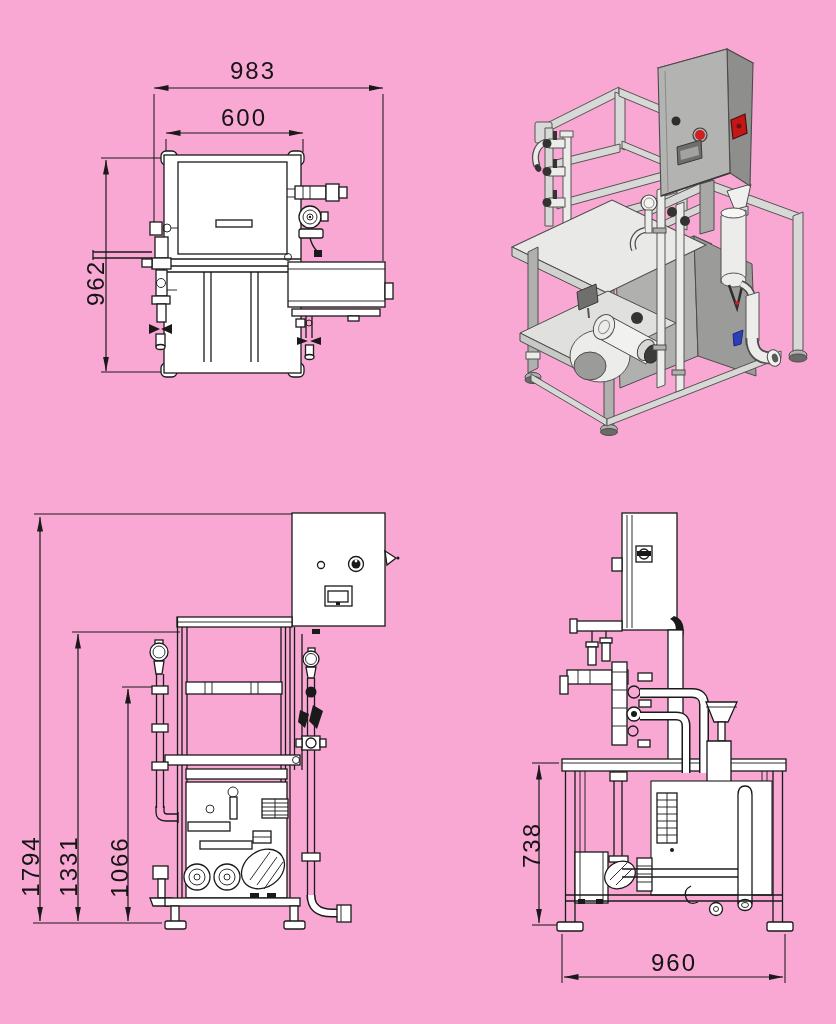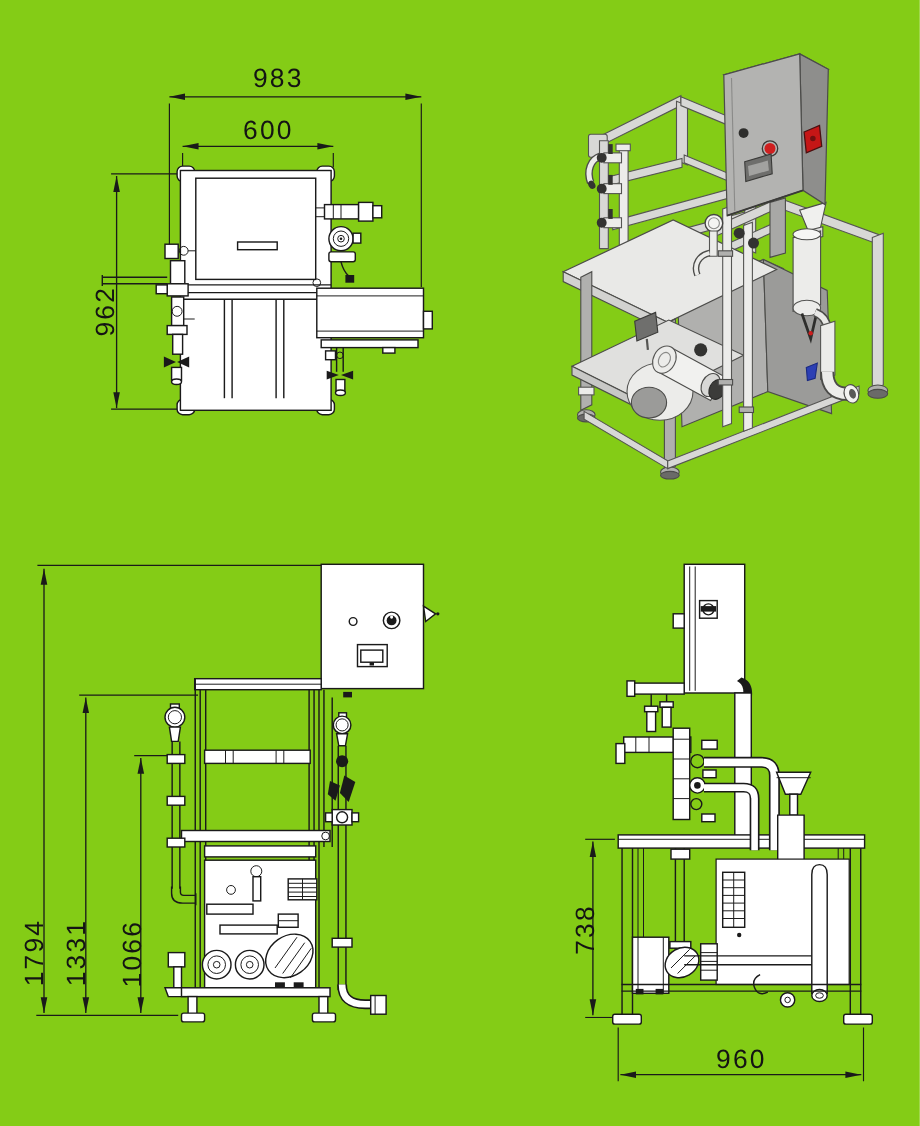--- a/index.html
+++ b/index.html
@@ -1,17 +1,17 @@
 <!DOCTYPE html>
 <html><head>
 <meta charset="utf-8">
 <style>
   html,body { margin:0; padding:0; }
   body { width:836px; height:1024px; background:#ffffff; font-family:"Liberation Sans", sans-serif; }
-  #sheet { position:relative; width:836px; height:1024px; background:#84cc16; overflow:hidden; }
+  #sheet { position:relative; width:836px; height:1024px; background:#f9a8d4; overflow:hidden; }
   #sheet svg { position:absolute; display:block; }
   #view-top    { left:0;   top:0;   }
   #view-iso    { left:460px; top:0; }
   #view-front  { left:0;   top:450px; }
   #view-side   { left:460px; top:450px; }
 
   
   .w  { fill:#ffffff; stroke:#1a1a1a; stroke-width:1.3; }
   .k  { stroke:#1a1a1a; stroke-width:1.3; fill:none; }
   .kt { stroke:#1a1a1a; stroke-width:0.9; fill:none; }

